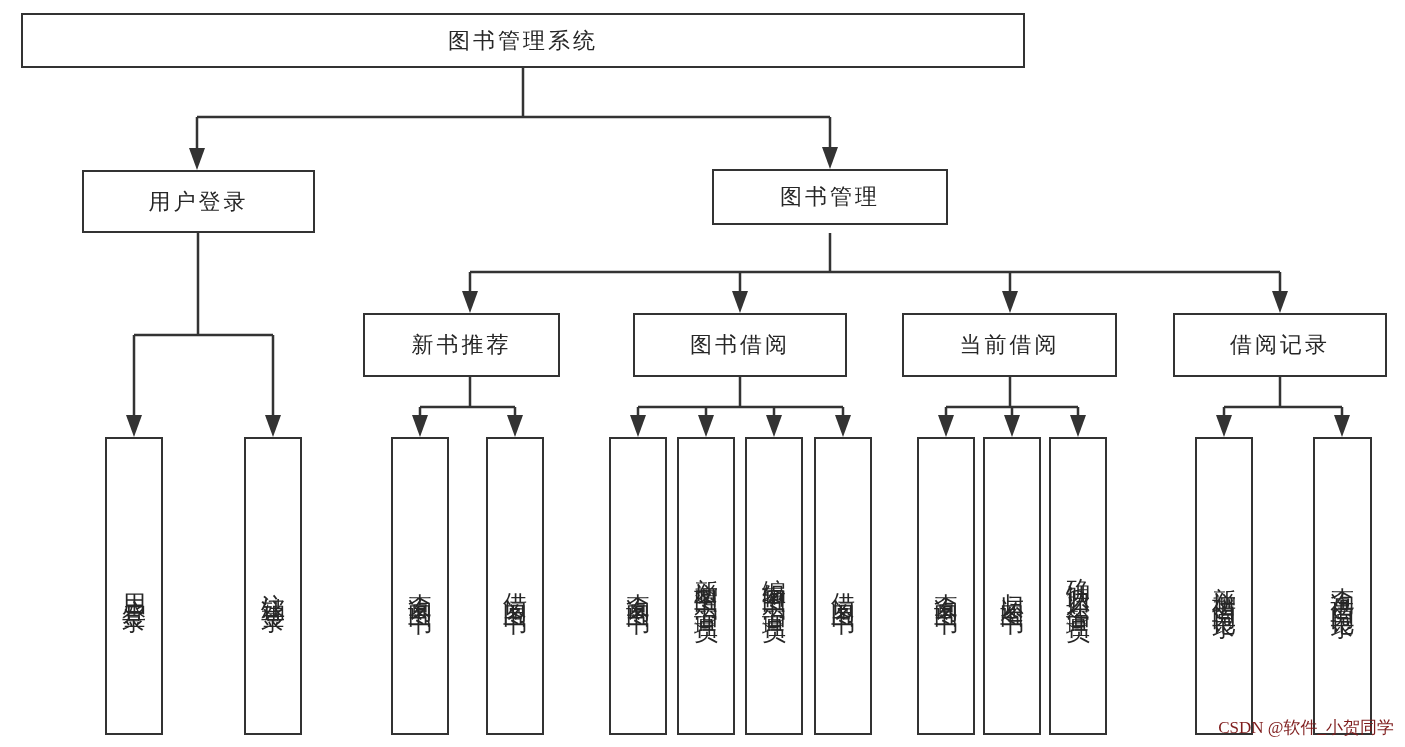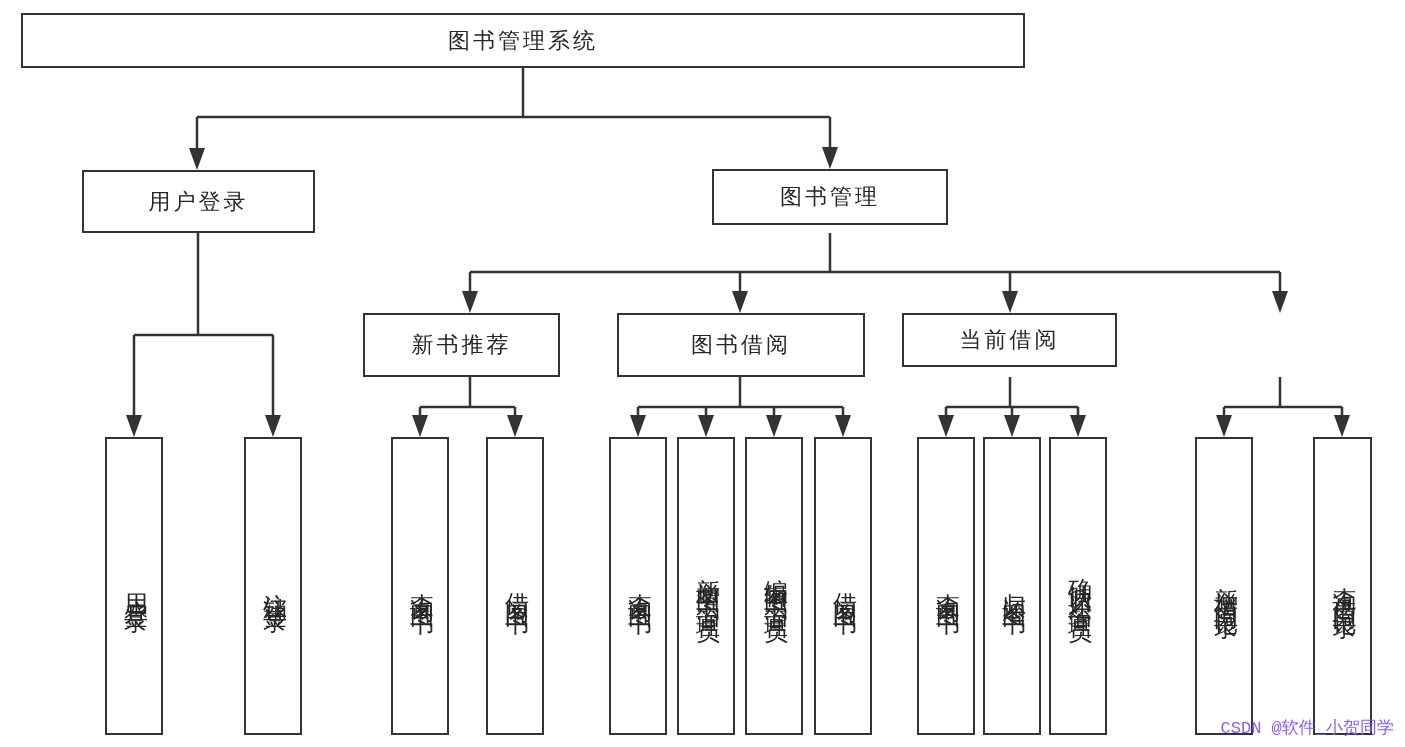--- a/index.html
+++ b/index.html
@@ -1,21 +1,21 @@
 <!DOCTYPE html>
 <html><head>
 <meta charset="utf-8">
 <style>
   html, body { margin: 0; padding: 0; background: #ffffff; }
   #stage {
     position: relative;
     width: 1405px;
     height: 747px;
     background: #ffffff;
-    font-family: Liberation Mono, monospace;
+    font-family: Liberation Serif, serif;
     overflow: hidden;
   }
   #wires {
     position: absolute;
     left: 0; top: 0;
     width: 1405px; height: 747px;
   }
   #wires path { stroke: #333333; stroke-width: 2.5; fill: none; }
   #wires polygon { fill: #333333; stroke: none; }
   .node {
@@ -40,21 +40,21 @@
     letter-spacing: 6px;
     line-height: 1;
   }
   .watermark {
     position: absolute;
     left: 1188px;
     top: 716px;
     width: 206px;
     text-align: right;
     font-size: 17px;
-    color: #8b5cf6;
+    color: #7f1d1d;
     white-space: nowrap;
   }
 </style>
 </head>
 <body>
 
 <div id="stage">
 
   <svg id="wires" viewBox="0 0 1405 747" xmlns="http://www.w3.org/2000/svg">
     <g>
@@ -98,22 +98,23 @@
       <polygon points="1342,437 1334,415 1350,415"></polygon>
     </g>
   </svg>
 
   <div class="node branch" style="left:21px; top:13px; width:1004px; height:55px;">图书管理系统</div>
 
   <div class="node branch" style="left:82px; top:170px; width:233px; height:63px;">用户登录</div>
   <div class="node branch" style="left:712px; top:169px; width:236px; height:56px;">图书管理</div>
 
   <div class="node branch" style="left:363px; top:313px; width:197px; height:64px;">新书推荐</div>
-  <div class="node branch" style="left:617px; top:313px; width:248px; height:64px;">图书借阅</div>
-  <div class="node branch" style="left:902px; top:313px; width:215px; height:54px;text-align:right;">当前借阅</div>
+  <div class="node branch" style="left:633px; top:313px; width:214px; height:64px;">图书借阅</div>
+  <div class="node branch" style="left:902px; top:313px; width:215px; height:64px;text-align:right;">当前借阅</div>
+  <div class="node branch" style="left:1173px; top:313px; width:214px; height:64px;">借阅记录</div>
 
   <div class="node leaf" style="left:105px; top:437px; width:58px; height:298px;">用户登录</div>
   <div class="node leaf" style="left:244px; top:437px; width:58px; height:298px;">注销登录</div>
 
   <div class="node leaf" style="left:391px; top:437px; width:58px; height:298px;">查询图书</div>
   <div class="node leaf" style="left:486px; top:437px; width:58px; height:298px;">借阅图书</div>
 
   <div class="node leaf" style="left:609px; top:437px; width:58px; height:298px;">查询图书</div>
   <div class="node leaf" style="left:677px; top:437px; width:58px; height:298px;">新增图书（管理员）</div>
   <div class="node leaf" style="left:745px; top:437px; width:58px; height:298px;">编辑图书（管理员）</div>

